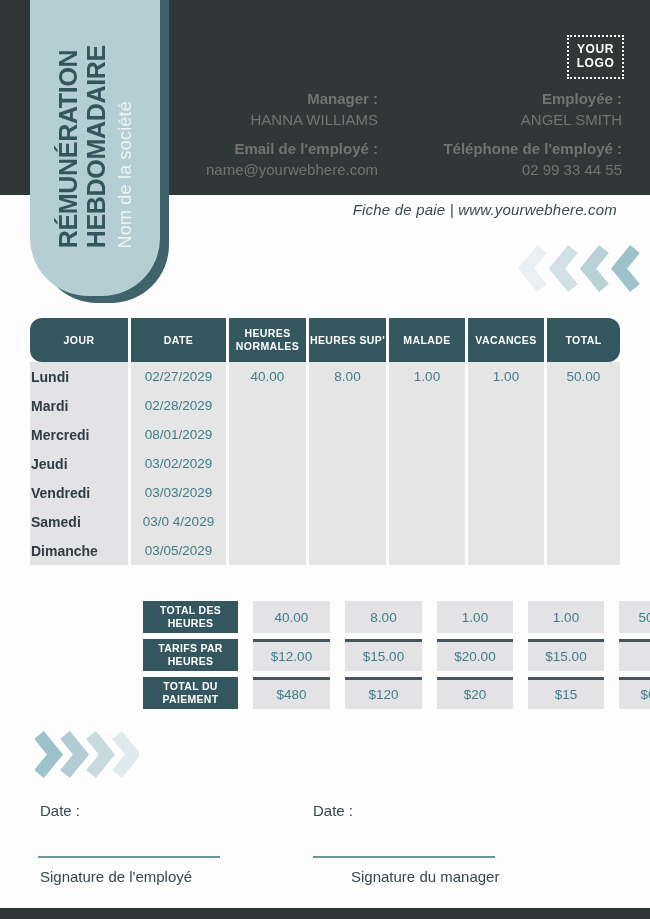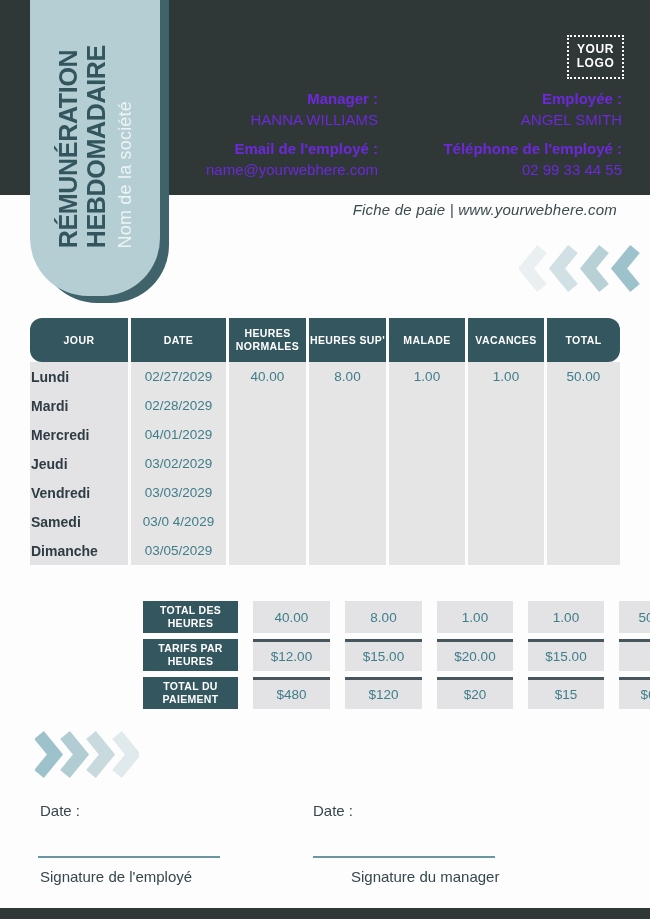--- a/index.html
+++ b/index.html
@@ -35,21 +35,21 @@
 
   
   .logo-box {
     position:absolute; left:567px; top:35px; width:57px; height:44px;
     border:2px dotted #ffffff; color:#ffffff; z-index:4;
     display:flex; flex-direction:column; align-items:center; justify-content:center;
     font-weight:700; font-size:12px; line-height:1.15; letter-spacing:.6px;
   }
 
   
-  .contact-col { position:absolute; z-index:4; text-align:right; color:#6d28d9; font-size:15px; line-height:21px; }
+  .contact-col { position:absolute; z-index:4; text-align:right; color:#737373; font-size:15px; line-height:21px; }
   .contact-col.left  { top:88px; right:272px; }
   .contact-col.right { top:88px; right:28px; }
   .contact-col .lbl { font-weight:700; }
   .contact-col .gap { margin-top:8px; }
 
   
   .tagline {
     position:absolute; right:33px; top:201px; font-style:italic;
     font-size:15px; color:#3B4A4E; letter-spacing:.2px;
   }
@@ -174,21 +174,21 @@
 
     <div class="dcell">Mardi</div>
     <div class="vcell">02/28/2029</div>
     <div class="vcell"></div>
     <div class="vcell"></div>
     <div class="vcell"></div>
     <div class="vcell"></div>
     <div class="vcell"></div>
 
     <div class="dcell">Mercredi</div>
-    <div class="vcell">04/01/2029</div>
+    <div class="vcell">08/01/2029</div>
     <div class="vcell"></div>
     <div class="vcell"></div>
     <div class="vcell"></div>
     <div class="vcell"></div>
     <div class="vcell"></div>
 
     <div class="dcell">Jeudi</div>
     <div class="vcell">03/02/2029</div>
     <div class="vcell"></div>
     <div class="vcell"></div>

